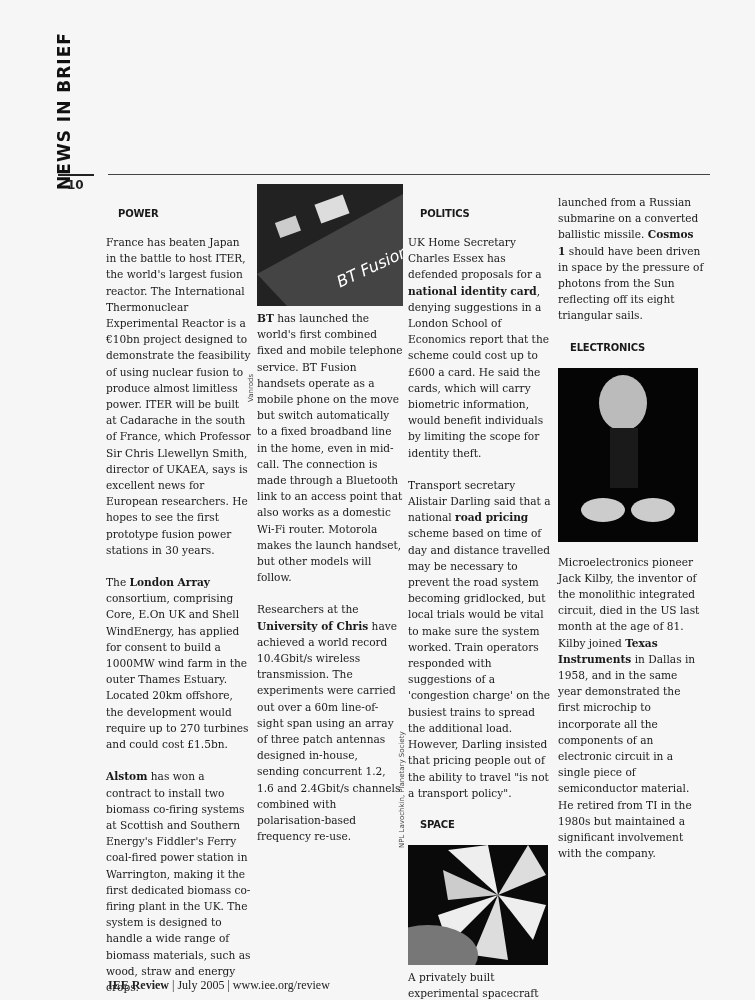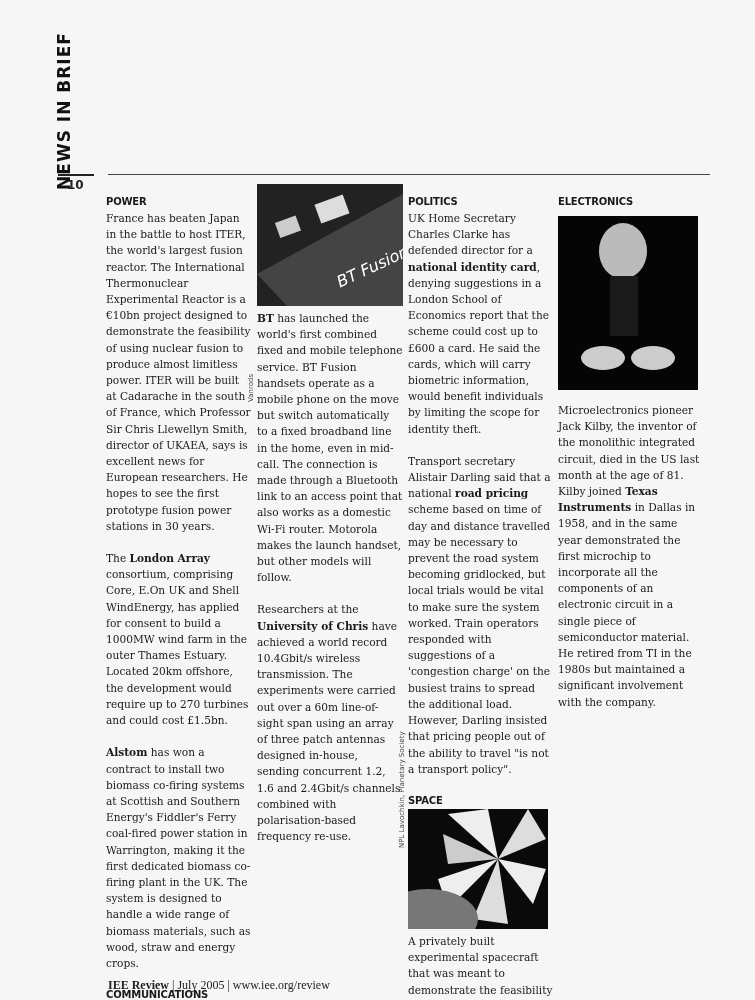--- a/index.html
+++ b/index.html
@@ -14,21 +14,21 @@
     position: absolute; left: 50%; top: 50%;
     transform: translate(-50%, -50%) rotate(-90deg);
     white-space: nowrap; font-family: "DejaVu Sans", sans-serif; font-weight: bold;
     font-size: 17px; letter-spacing: 1px; color: #111;
   }
   .side-rule { position: absolute; left: 58px; top: 174px; width: 36px; height: 2px; background: #222; }
   .page-num { position: absolute; left: 67px; top: 178px; font-family: "DejaVu Sans", sans-serif; font-weight: bold; font-size: 12px; color: #222; }
   .top-rule { position: absolute; left: 108px; top: 174px; width: 602px; height: 1px; background: #444; }
   .col { position: absolute; top: 194px; width: 146px; font-size: 10.6px; line-height: 16.2px; }
   .col p { margin: 0 0 16px 0; }
-  .col h3 { margin: 0; font-family: "DejaVu Sans", sans-serif; font-size: 10px; font-weight: bold; line-height: 16px; letter-spacing: -0.2px; }
+  .col h3 { margin: 12px; font-family: "DejaVu Sans", sans-serif; font-size: 10px; font-weight: bold; line-height: 16px; letter-spacing: -0.2px; }
   .col b { font-weight: bold; }
   #col1 { left: 106px; }
   #col2 { left: 257px; }
   #col3 { left: 408px; }
   #col4 { left: 558px; }
   .photo { position: relative; background: #111; overflow: hidden; margin-bottom: 4px; }
   .credit {
     position: absolute; font-family: "DejaVu Sans", sans-serif; font-size: 7px; color: #444;
     white-space: nowrap; transform: rotate(-90deg); transform-origin: left top;
   }
@@ -64,40 +64,41 @@
       <text x="80" y="100" fill="#fff" font-family="DejaVu Sans, sans-serif" font-size="16" font-style="italic" transform="rotate(-25 90 95)">BT Fusion</text>
     </svg>
   </div>
   <p><b>BT</b><span> has launched the world's first combined fixed and mobile telephone service. BT Fusion handsets operate as a mobile phone on the move but switch automatically to a fixed broadband line in the home, even in mid-call. The connection is made through a Bluetooth link to an access point that also works as a domestic Wi-Fi router. Motorola makes the launch handset, but other models will follow.</span></p>
   <p><span>Researchers at the </span><b>University of Chris</b><span> have achieved a world record 10.4Gbit/s wireless transmission. The experiments were carried out over a 60m line-of-sight span using an array of three patch antennas designed in-house, sending concurrent 1.2, 1.6 and 2.4Gbit/s channels combined with polarisation-based frequency re-use.</span></p>
 </div>
 <div class="credit" style="left:247px;top:402px;">Vanrods</div>
 
 <div class="col" id="col3">
   <h3>POLITICS</h3>
-  <p><span>UK Home Secretary Charles Clarke has defended director for a </span><b>national identity card</b><span>, denying suggestions in a London School of Economics report that the scheme could cost up to £600 a card. He said the cards, which will carry biometric information, would benefit individuals by limiting the scope for identity theft.</span></p>
+  <p><span>UK Home Secretary Charles Essex has defended proposals for a </span><b>national identity card</b><span>, denying suggestions in a London School of Economics report that the scheme could cost up to £600 a card. He said the cards, which will carry biometric information, would benefit individuals by limiting the scope for identity theft.</span></p>
   <p><span>Transport secretary Alistair Darling said that a national </span><b>road pricing</b><span> scheme based on time of day and distance travelled may be necessary to prevent the road system becoming gridlocked, but local trials would be vital to make sure the system worked. Train operators responded with suggestions of a 'congestion charge' on the busiest trains to spread the additional load. However, Darling insisted that pricing people out of the ability to travel "is not a transport policy".</span></p>
   <h3>SPACE</h3>
   <div class="photo" style="width:140px;height:120px;">
     <svg width="140" height="120" viewBox="0 0 140 120">
       <rect width="140" height="120" fill="#0a0a0a"></rect>
       <polygon points="90,50 40,5 80,0" fill="#eee"></polygon>
       <polygon points="90,50 120,0 138,30" fill="#ddd"></polygon>
       <polygon points="90,50 138,60 125,95" fill="#eee"></polygon>
       <polygon points="90,50 100,115 65,110" fill="#ddd"></polygon>
       <polygon points="90,50 40,100 30,70" fill="#eee"></polygon>
       <polygon points="90,50 35,25 40,55" fill="#ccc"></polygon>
       <ellipse cx="20" cy="110" rx="50" ry="30" fill="#777"></ellipse>
     </svg>
   </div>
   <p>A privately built experimental spacecraft that was meant to demonstrate the feasibility of solar propulsion disappeared after being</p>
 </div>
 <div class="credit" style="left:398px;top:848px;">NPL Lavochkin, Planetary Society</div>
 
 <div class="col" id="col4">
+  <p><span>launched from a Russian submarine on a converted ballistic missile. </span><b>Cosmos 1</b><span> should have been driven in space by the pressure of photons from the Sun reflecting off its eight triangular sails.</span></p>
   <h3>ELECTRONICS</h3>
   <div class="photo" style="width:140px;height:174px;margin-top:6px;margin-bottom:12px;">
     <svg width="140" height="174" viewBox="0 0 140 174">
       <rect width="140" height="174" fill="#050505"></rect>
       <ellipse cx="65" cy="35" rx="24" ry="28" fill="#bbb"></ellipse>
       <rect x="52" y="60" width="28" height="60" fill="#1a1a1a"></rect>
       <ellipse cx="45" cy="142" rx="22" ry="12" fill="#ccc"></ellipse>
       <ellipse cx="95" cy="142" rx="22" ry="12" fill="#ccc"></ellipse>
     </svg>
   </div>

